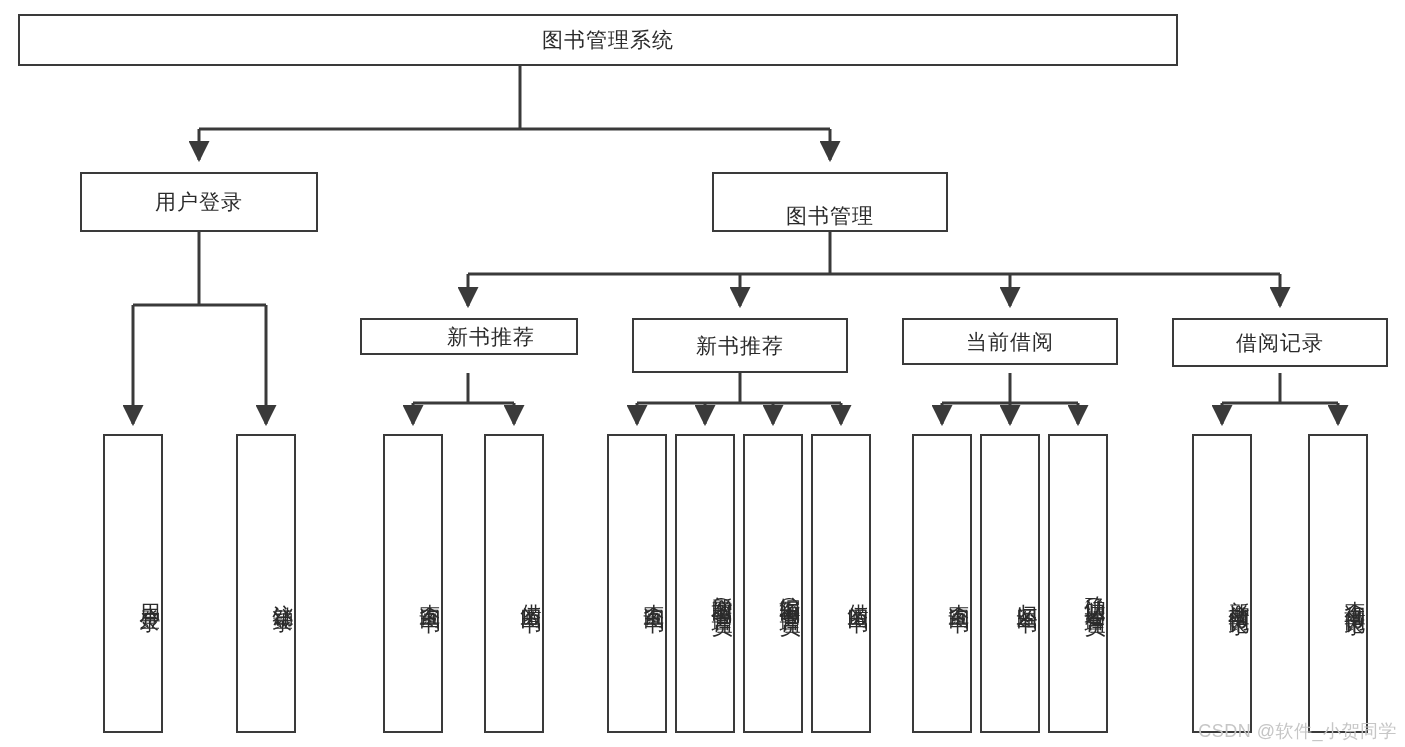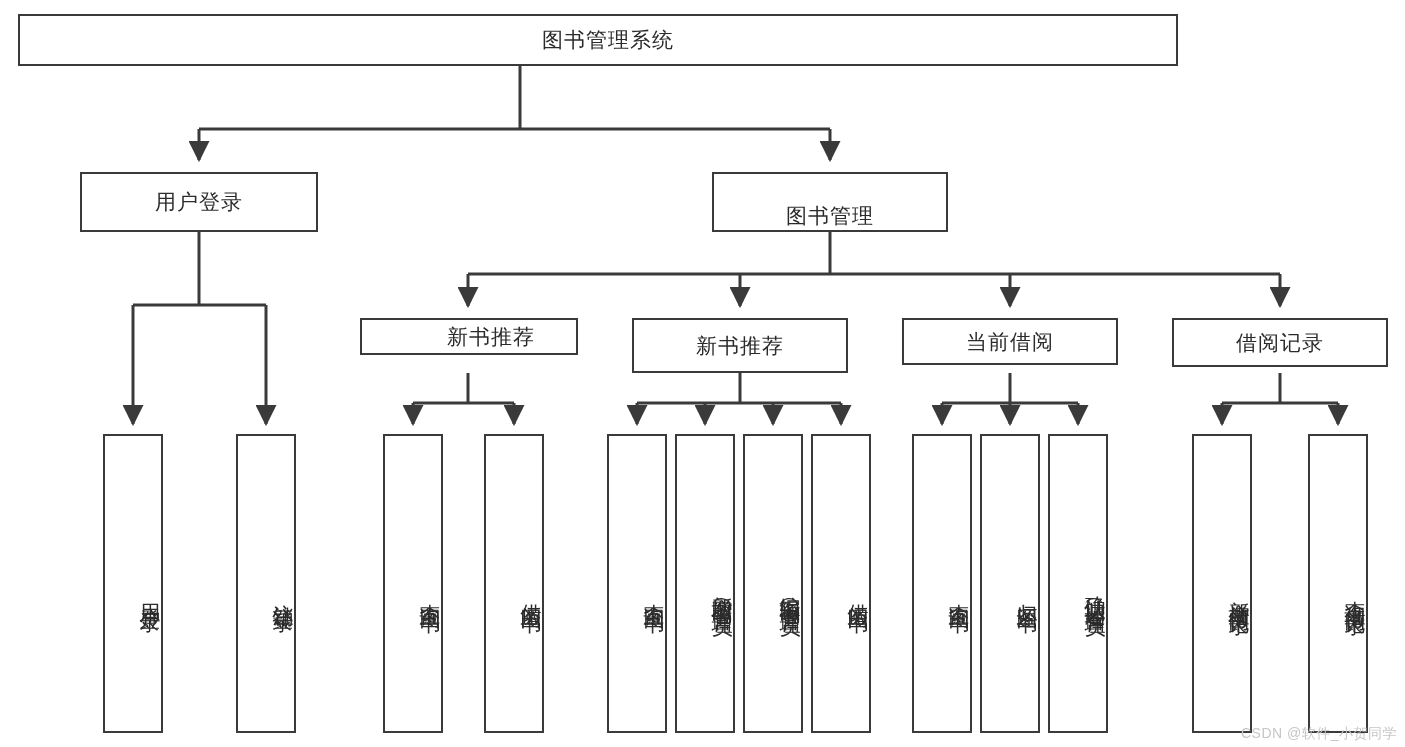--- a/index.html
+++ b/index.html
@@ -52,21 +52,21 @@
     line-height: 1.05;
   }
   .node.v .vtext {
     writing-mode: vertical-rl;
     text-orientation: upright;
   }
   .watermark {
     position: absolute;
     right: 8px;
     bottom: 4px;
-    font-size: 14px;
+    font-size: 18px;
     color: #c6c6c6;
     letter-spacing: 0.5px;
     z-index: 5;
     white-space: nowrap;
   }
 </style>
 </head>
 <body>
 
 <div id="canvas">

